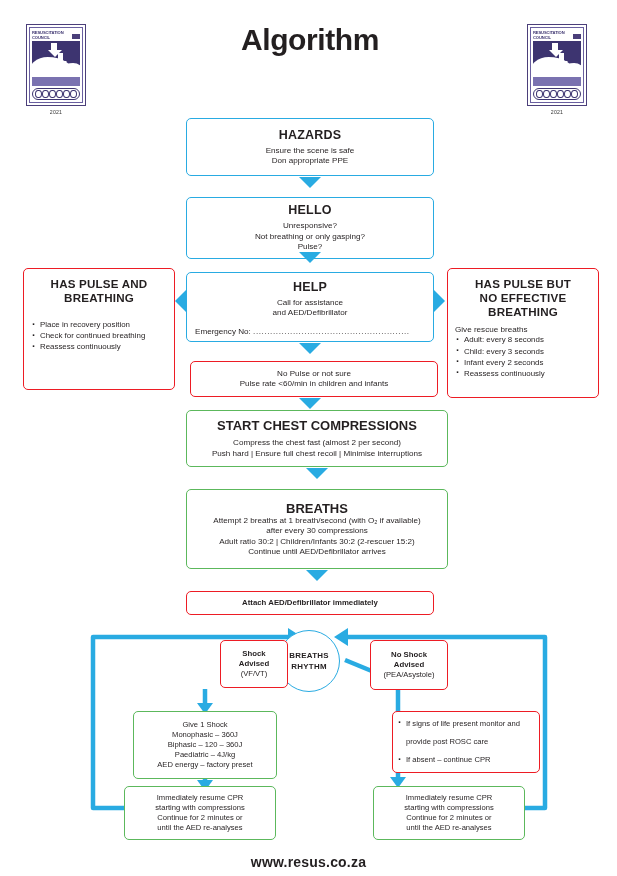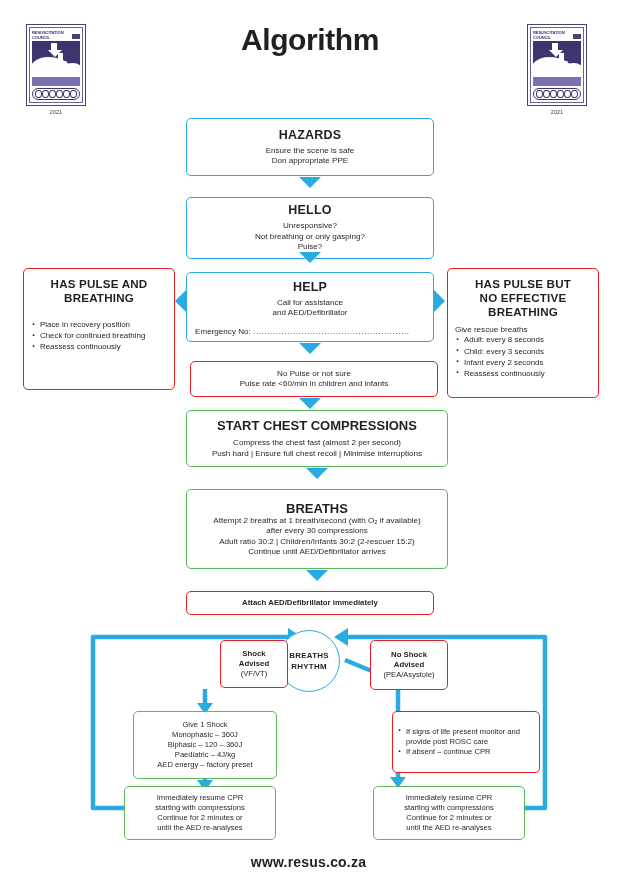--- a/index.html
+++ b/index.html
@@ -332,21 +332,21 @@
     <div class="body-s">
       <div>Give 1 Shock</div>
       <div>Monophasic – 360J</div>
       <div>Biphasic – 120 – 360J</div>
       <div>Paediatric – 4J/kg</div>
       <div>AED energy – factory preset</div>
     </div>
   </div>
 
   <div class="box b-red" style="left:392px; top:711px; width:148px; height:62px; justify-content:center;">
-    <ul class="bul" style="font-size:7.6px; line-height:10px; padding-left:4px;">
+    <ul class="bul" style="font-size:7.6px; line-height:18px; padding-left:4px;">
       <li>If signs of life present monitor and provide post ROSC care</li>
       <li>If absent – continue CPR</li>
     </ul>
   </div>
 
   <div class="box b-green" style="left:124px; top:786px; width:152px; height:54px;">
     <div class="body-s">
       <div>Immediately resume CPR</div>
       <div>starting with compressions</div>
       <div>Continue for 2 minutes or</div>

